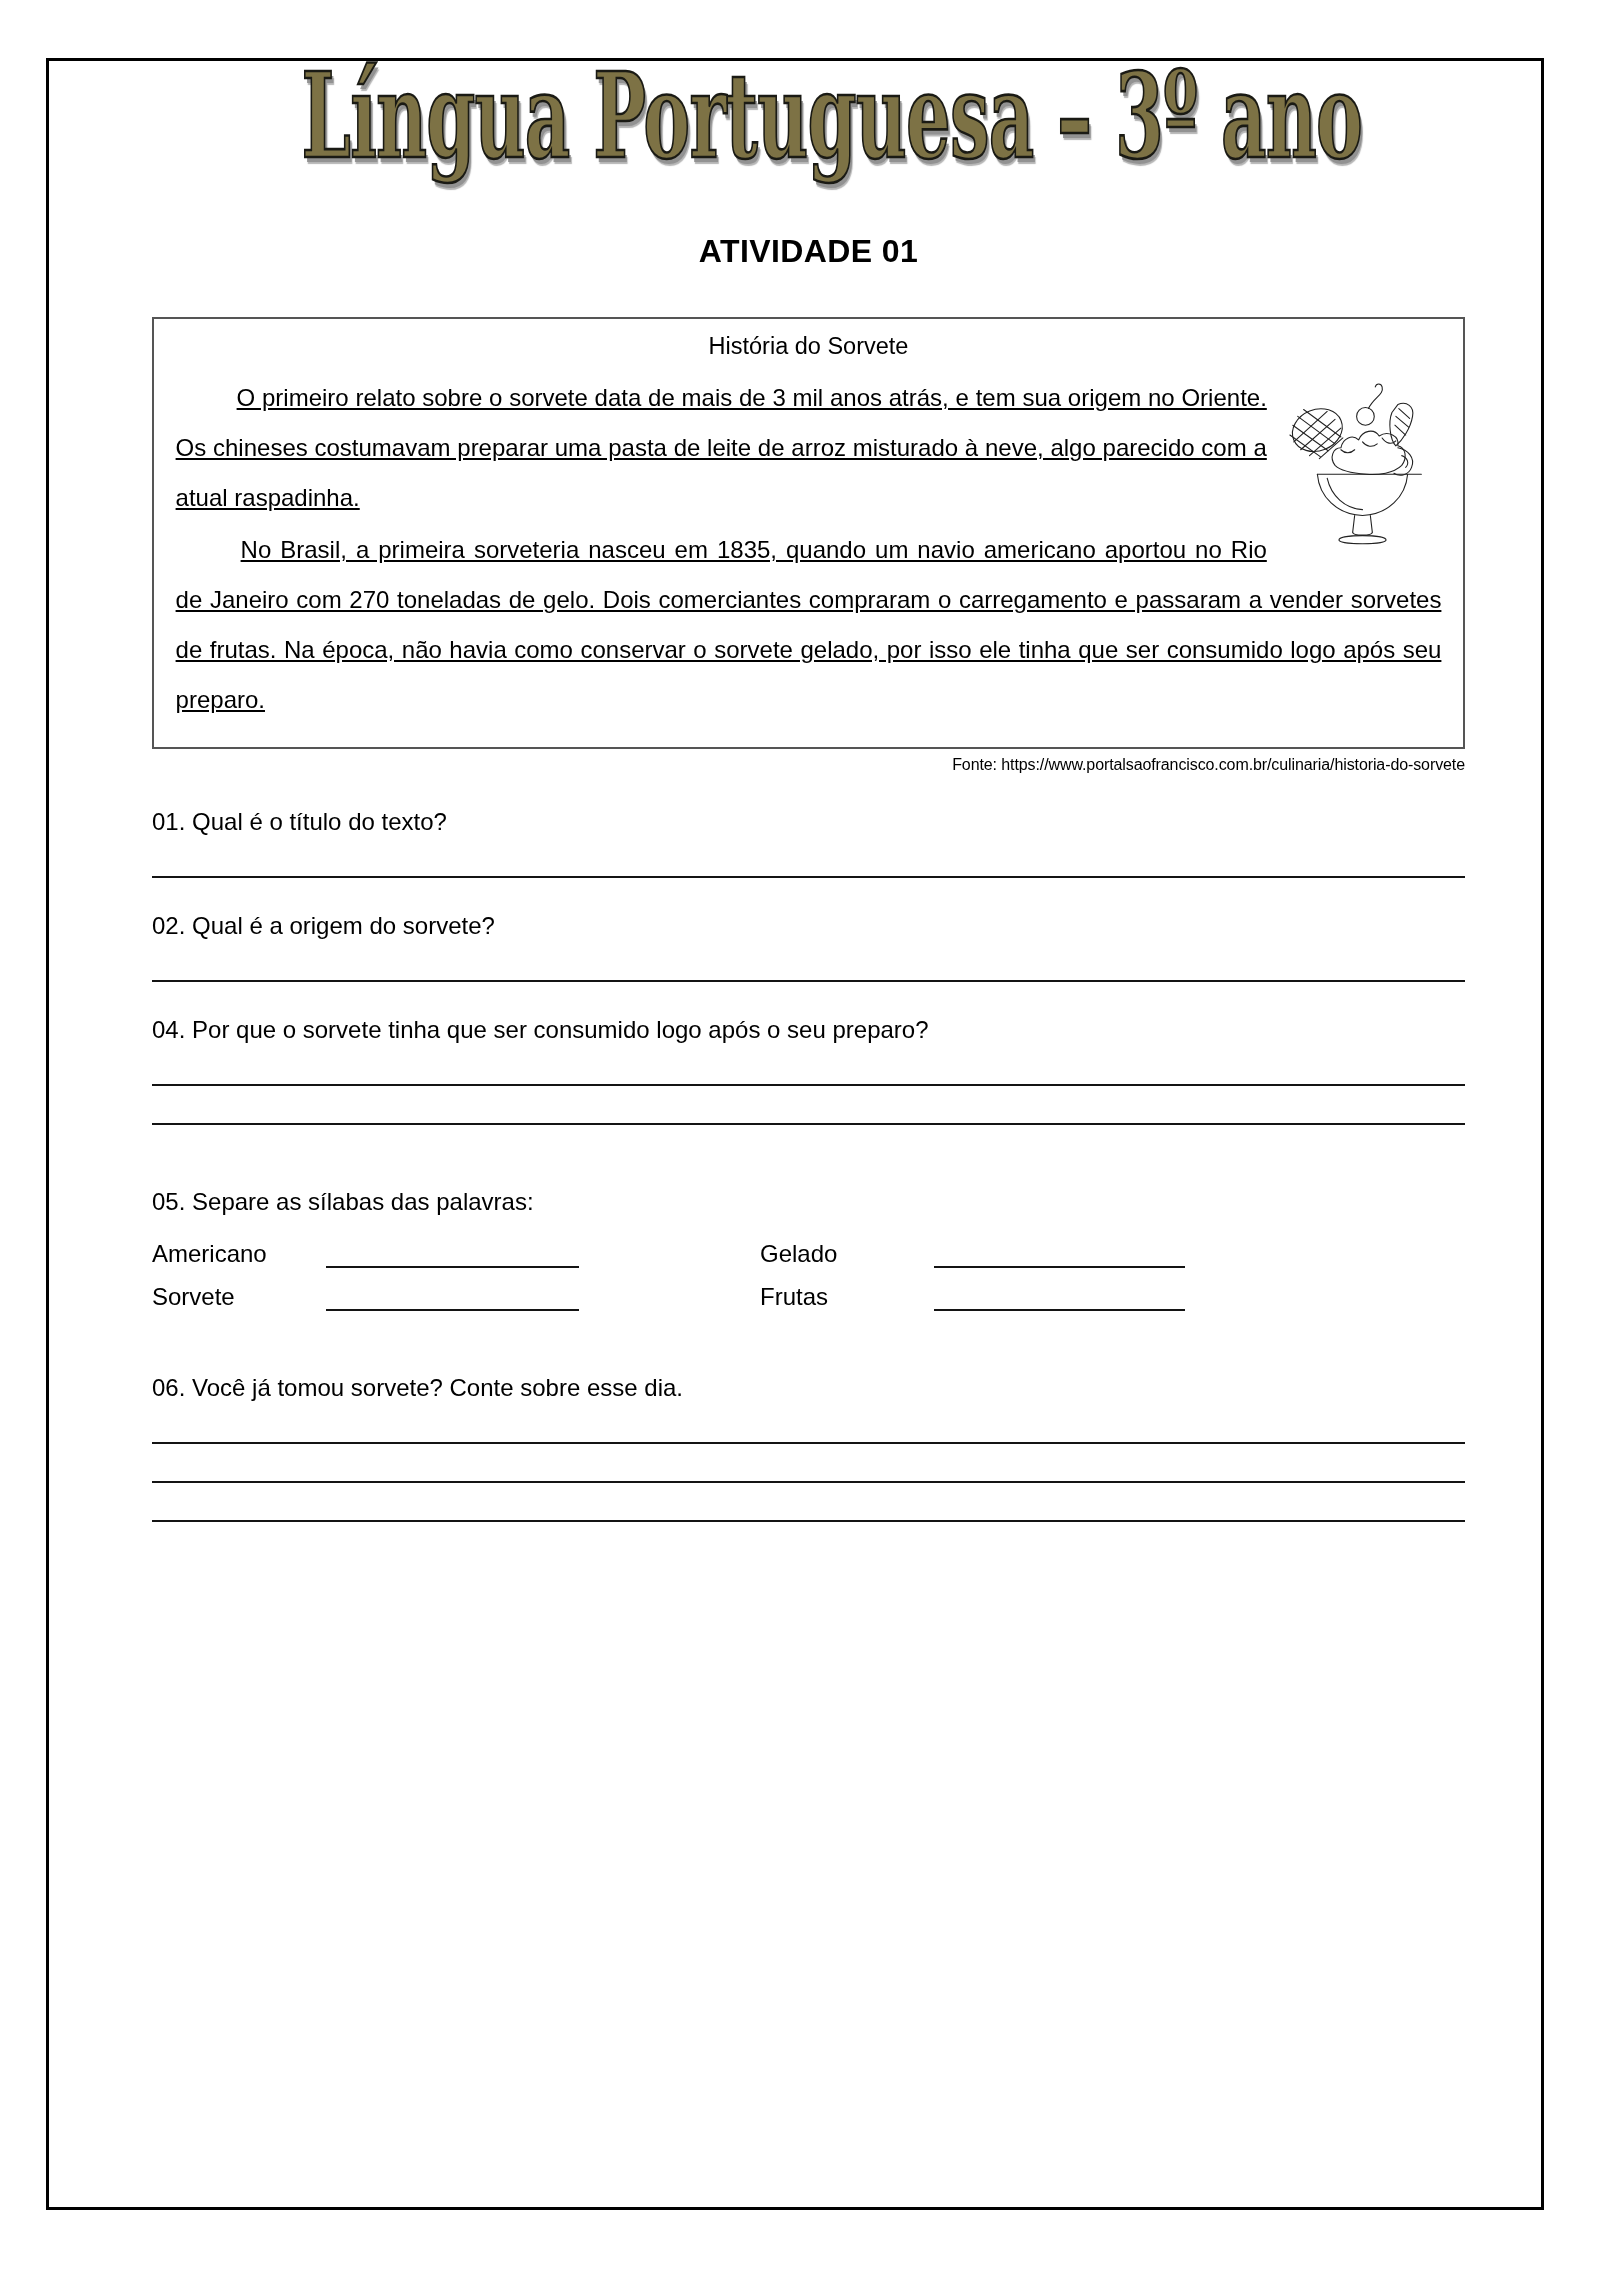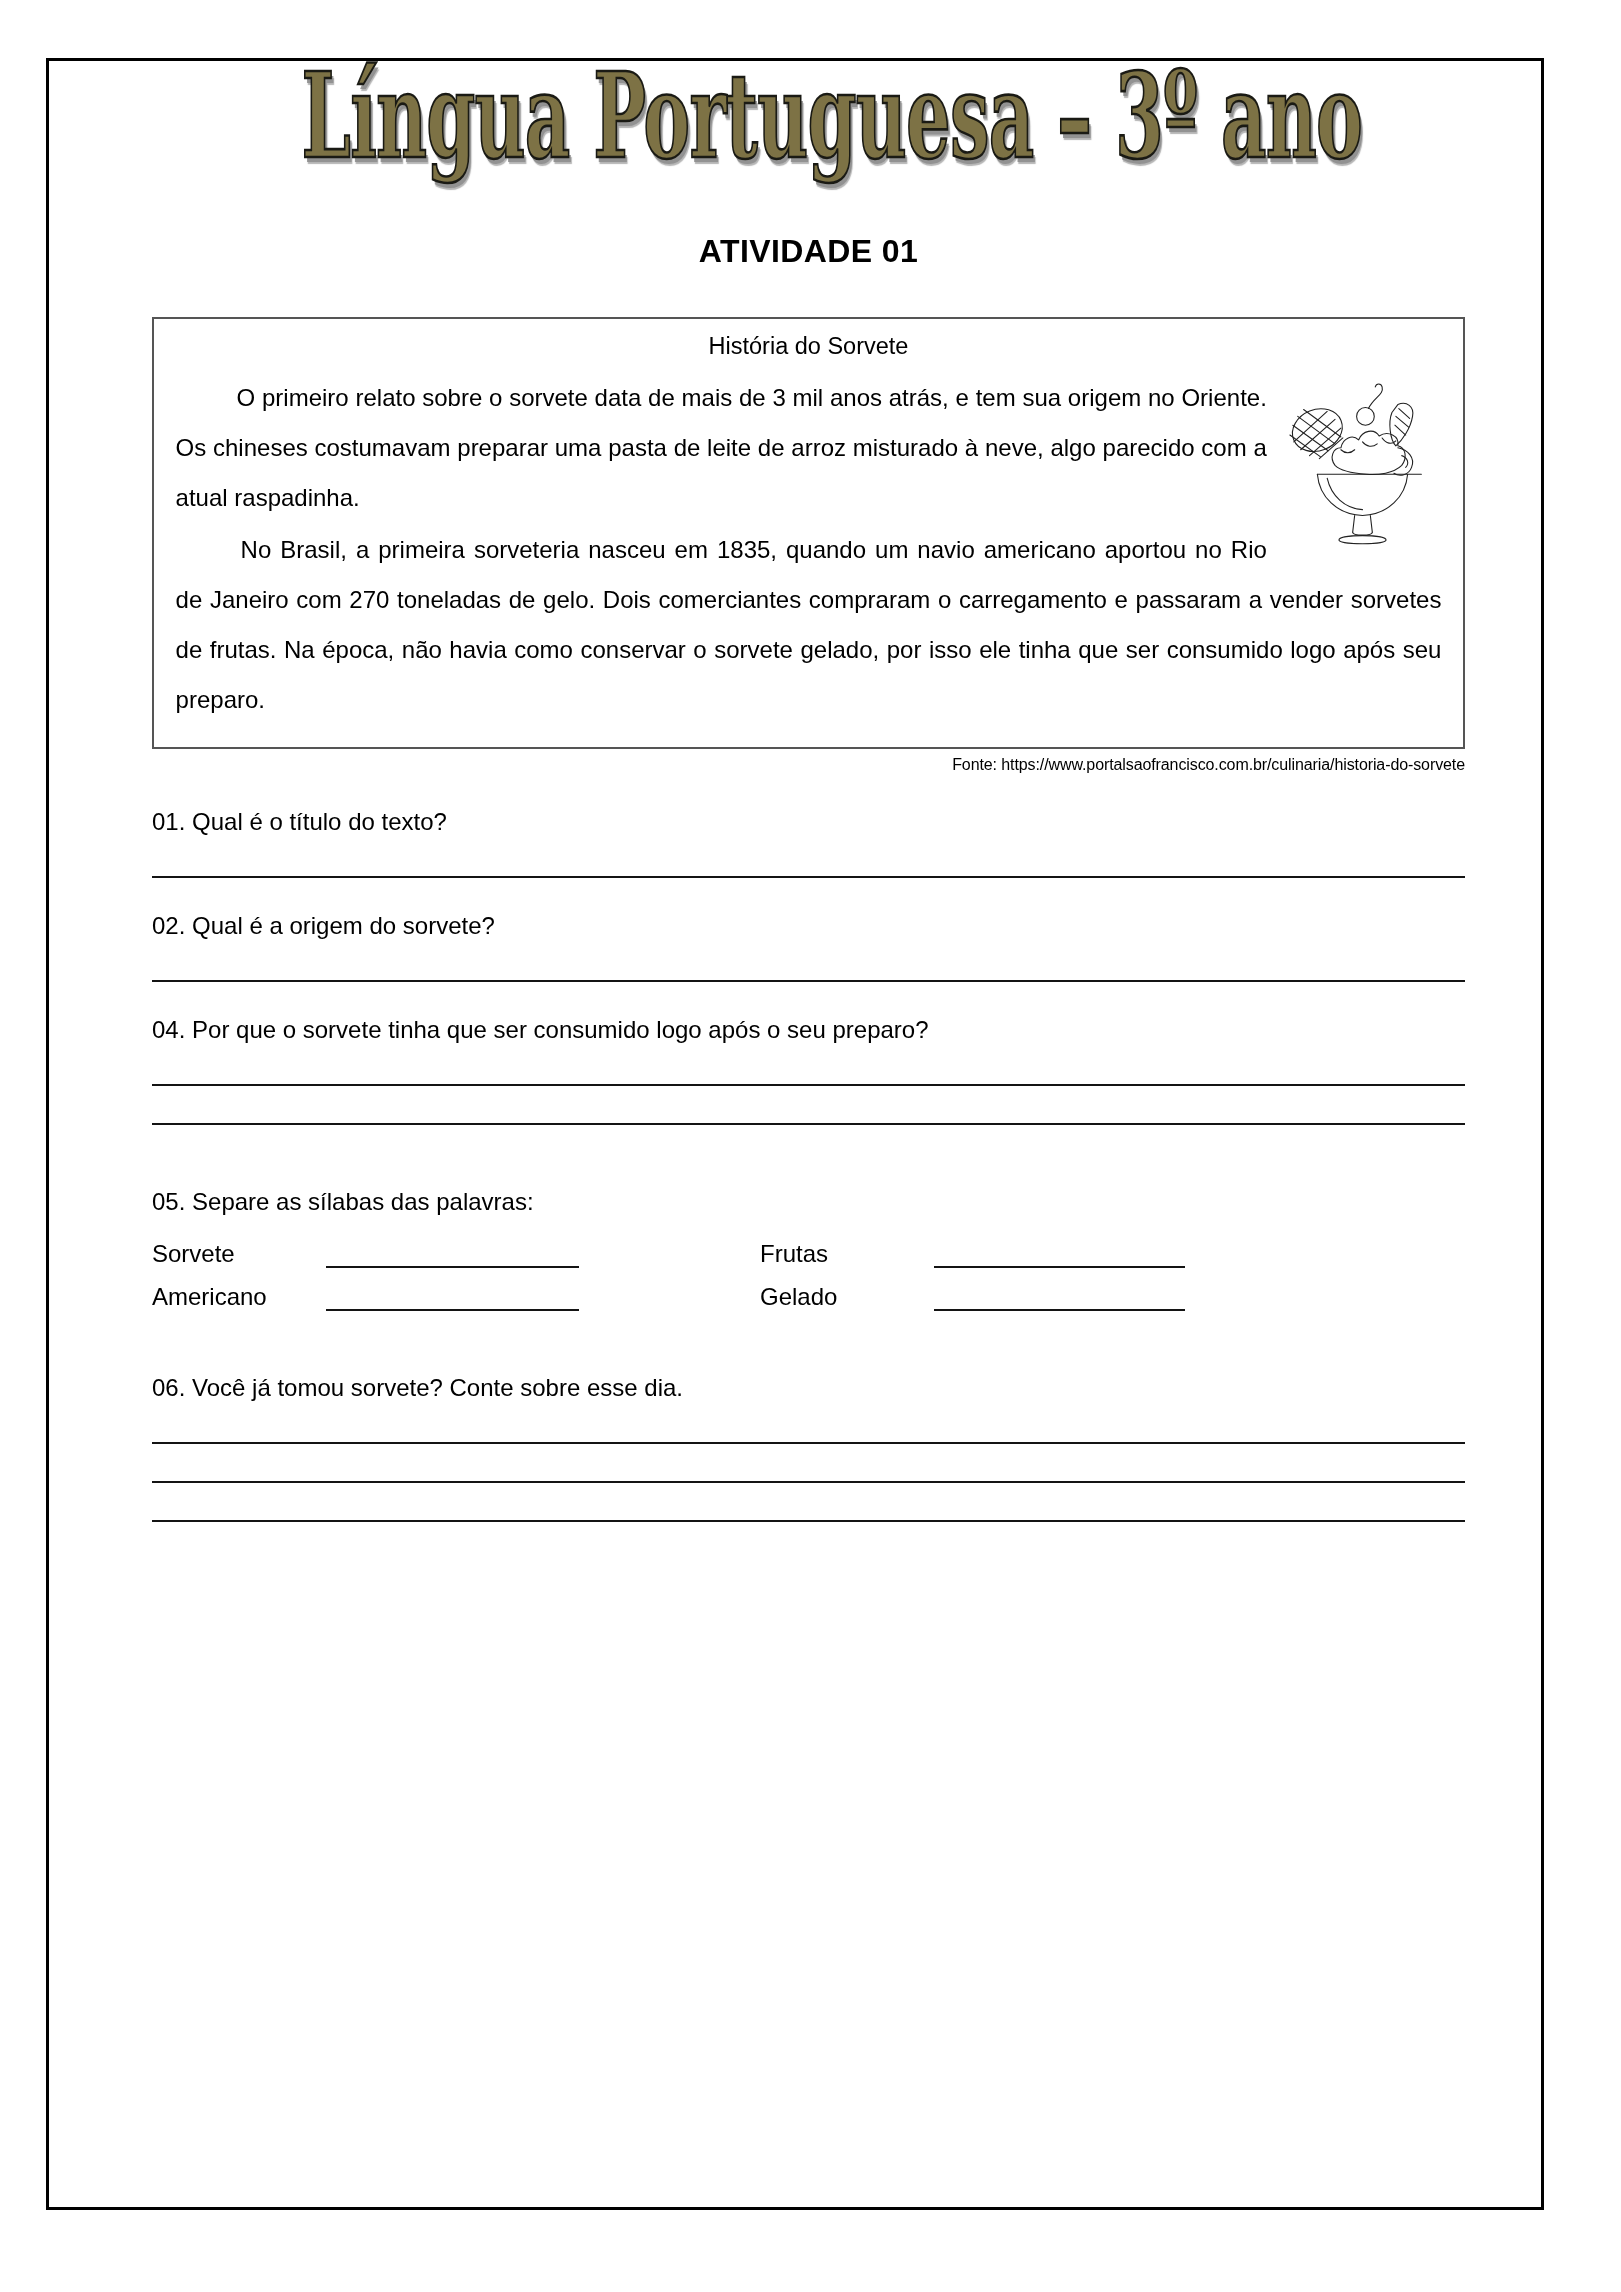--- a/index.html
+++ b/index.html
@@ -83,20 +83,21 @@
     font-size: 23.5px;
     font-weight: normal;
     margin-bottom: 13.7px;
   }
   .body-par {
     font-size: 24px;
     line-height: 50px;
     text-align: justify;
     text-justify: inter-word;
     margin: 0;
+    text-decoration: underline;
   }
   .body-par.first {
     text-indent: 61px;
   }
   .body-par.second {
     text-indent: 65px;
     margin-top: 2px;
   }
   
   #sundae-illustration {
@@ -244,40 +245,40 @@
   </div>
 
   <div class="question-block">
     <div class="gap-lg"></div>
     <p class="question-text">05. Separe as sílabas das palavras:</p>
 
     <div id="syllable-exercise">
 
       <div class="syl-row">
         <div class="syl-cell left">
+          <span class="syl-word">Americano</span>
+          <span class="syl-blank"></span>
+        </div>
+        <div class="syl-cell right">
+          <span class="syl-word">Gelado</span>
+          <span class="syl-blank"></span>
+        </div>
+      </div>
+
+      <div class="syl-row">
+        <div class="syl-cell left">
           <span class="syl-word">Sorvete</span>
           <span class="syl-blank"></span>
         </div>
         <div class="syl-cell right">
           <span class="syl-word">Frutas</span>
           <span class="syl-blank"></span>
         </div>
       </div>
 
-      <div class="syl-row">
-        <div class="syl-cell left">
-          <span class="syl-word">Americano</span>
-          <span class="syl-blank"></span>
-        </div>
-        <div class="syl-cell right">
-          <span class="syl-word">Gelado</span>
-          <span class="syl-blank"></span>
-        </div>
-      </div>
-
     </div>
   </div>
 
   <div class="question-block">
     <div class="gap-lg"></div>
     <p class="question-text">06. Você já tomou sorvete? Conte sobre esse dia.</p>
     <div class="answer-line"></div>
     <div class="answer-line tight"></div>
     <div class="answer-line tight"></div>
   </div>

